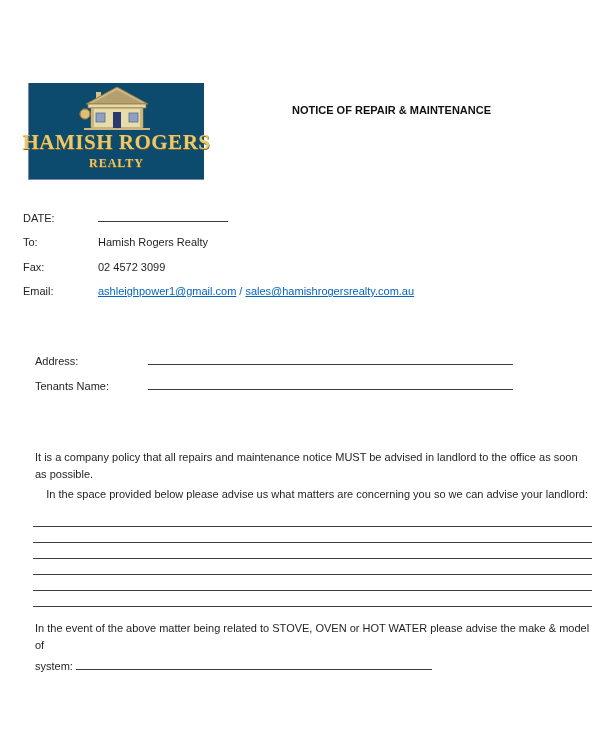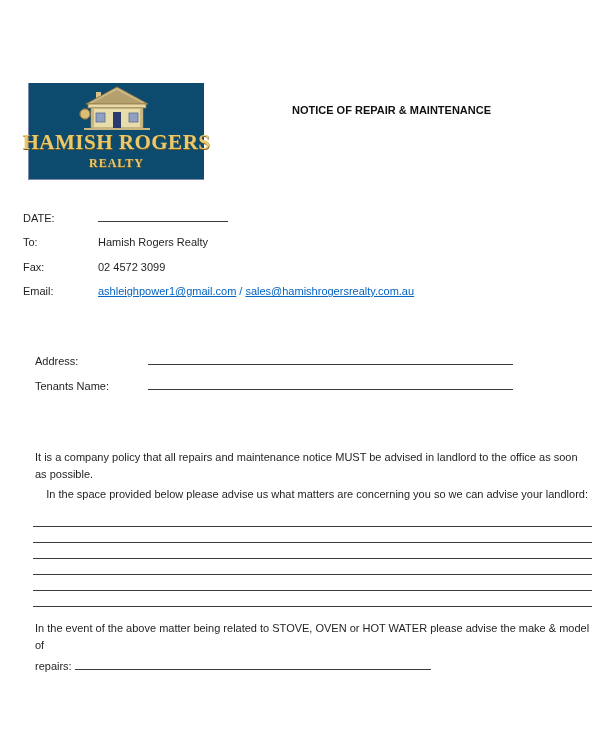--- a/index.html
+++ b/index.html
@@ -135,18 +135,18 @@
     <div class="wline"></div>
     <div class="wline"></div>
     <div class="wline"></div>
     <div class="wline"></div>
     <div class="wline"></div>
   </div>
 
   <div class="para-system">
     <div>In the event of the above matter being related to STOVE, OVEN or HOT WATER please advise the make &amp; model of</div>
     <div class="system-row">
-      <span>repairs:</span>
+      <span>system:</span>
       <span class="blank" style="width:356px"></span>
     </div>
   </div>
 
 </div>
 
 </body></html>

